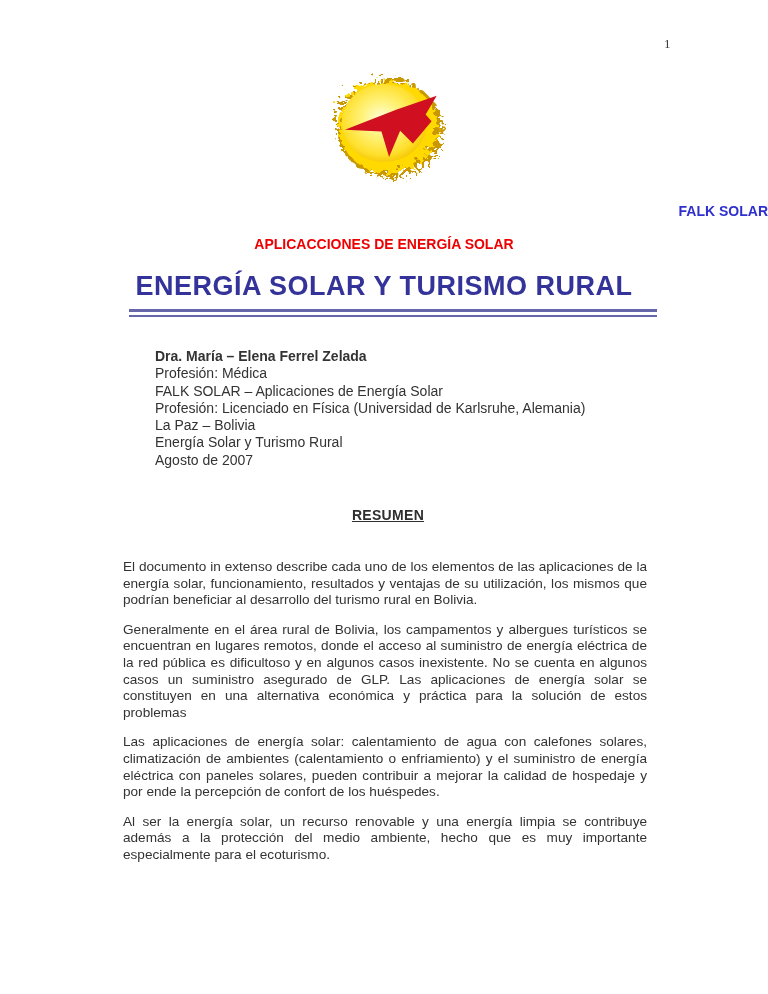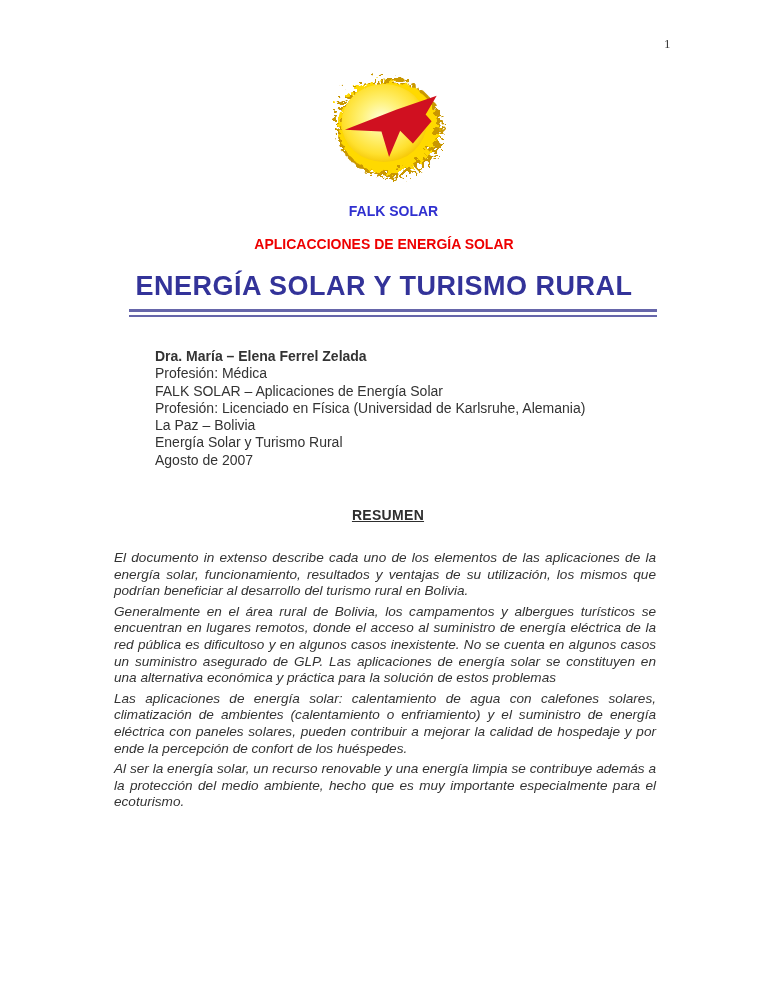--- a/index.html
+++ b/index.html
@@ -15,21 +15,21 @@
     position:absolute; top:36px; left:664px;
     font-family:"Liberation Serif", serif;
     font-size:13px; color:#3a3a3a;
   }
   .logo-wrap {
     position:absolute; top:60px; left:0; right:0;
     text-align:center;
   }
   .h-company {
     position:absolute; top:203px; left:0; right:0;
-    text-align:center;
+    text-align:right;
     font-size:14px; font-weight:bold; color:#3030d0;padding-left:19px;
   }
   .h-subtitle {
     position:absolute; top:236px; left:0; right:0;
     text-align:center;
     font-size:14px; font-weight:bold; color:#ee0000;
   }
   .h-title {
     position:absolute; top:271px; left:0; right:0;
     text-align:center;
@@ -55,21 +55,21 @@
     color:#2e2e2e;
     letter-spacing:0.3px;
   }
   .body-text {
     position:absolute; top:546px; left:110px;
     width:550px;
     font-size:13.6px; line-height:16.6px;
     text-align:justify;
     color:#333333;
   }
-  .body-text p { margin:4px;font-style:italic; }
+  .body-text p { margin:13px; }
 </style>
 </head>
 <body>
 
 <div class="page">
 
   <div class="page-number">1</div>
 
   <div class="logo-wrap">
     <svg width="170" height="126" viewBox="0 0 200 148">

